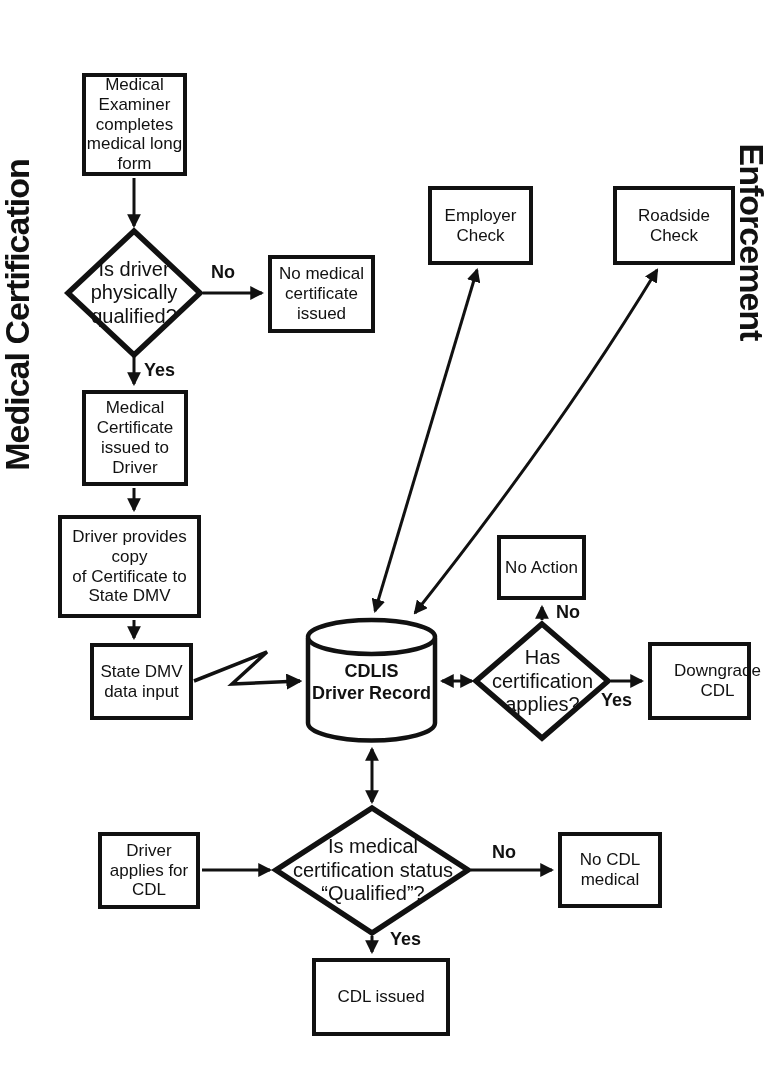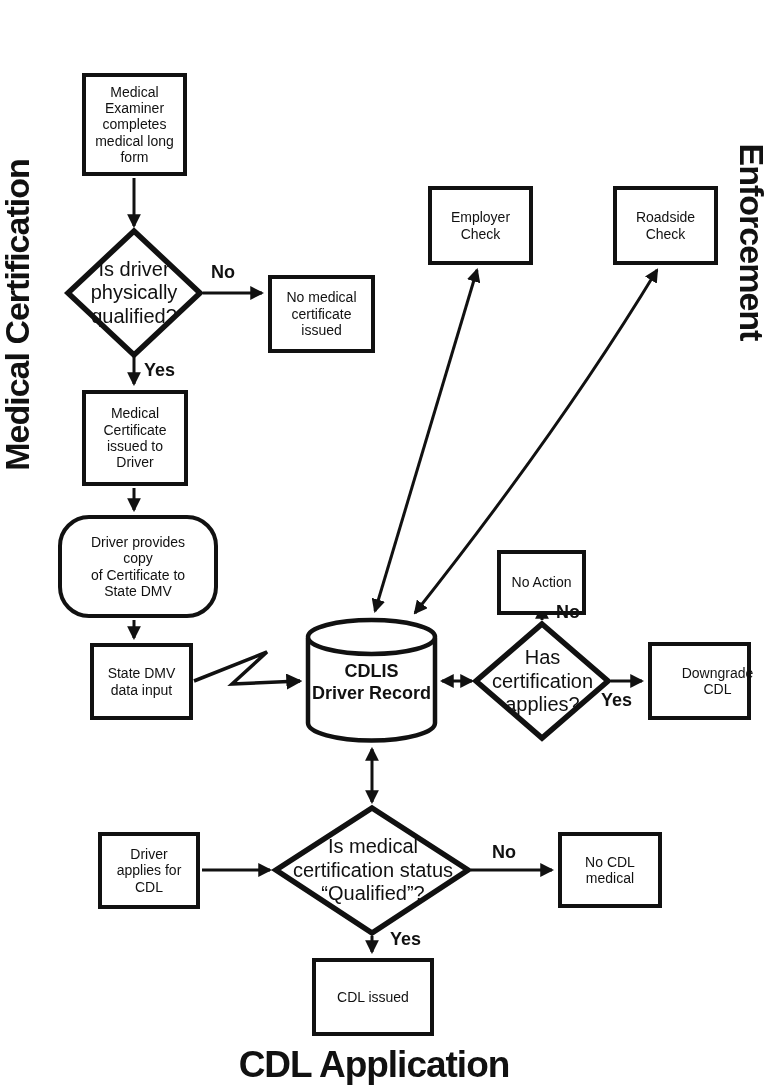--- a/index.html
+++ b/index.html
@@ -9,21 +9,21 @@
     position:relative; width:768px; height:1091px;
     background:var(--bg); overflow:hidden;
     font-family:"Liberation Sans", sans-serif;
     color:var(--ink);
   }
   #wires { position:absolute; left:0; top:0; color:var(--ink); }
   .node {
     position:absolute; border:4px solid var(--ink); background:var(--bg);
     display:flex; align-items:center; justify-content:center;
     text-align:center; white-space:pre-line;
-    font-size:14px; line-height:1.17; color:var(--ink);
+    font-size:17px; line-height:1.17; color:var(--ink);
   }
   .dlabel {
     position:absolute; display:flex; align-items:center; justify-content:center;
     text-align:center; white-space:pre-line;
     font-size:20px; line-height:1.17; color:var(--ink);
   }
   .cyl-label { font-weight:bold; font-size:18px; line-height:1.25; }
   .elabel {
     position:absolute; font-weight:bold; font-size:18px; color:var(--ink);
     white-space:nowrap;
@@ -77,56 +77,56 @@
       <ellipse cx="371.5" cy="637" rx="63.5" ry="17" style="fill:var(--bg)" stroke="currentColor" stroke-width="4.5"></ellipse>
     </g>
   </svg>
 
   <div class="node" style="left:82px; top:73px; width:105px; height:103px;">Medical
 Examiner
 completes
 medical long
 form</div>
 
-  <div class="node" style="left:268px; top:255px; width:107px; height:78px;margin-top:20px;">No medical
+  <div class="node" style="left:268px; top:255px; width:107px; height:78px;">No medical
 certificate
 issued</div>
 
   <div class="node" style="left:82px; top:390px; width:106px; height:96px;">Medical
 Certificate
 issued to
 Driver</div>
 
-  <div class="node" style="left:58px; top:515px; width:160px; height:103px;border-radius:31px;">Driver provides
+  <div class="node" style="left:58px; top:515px; width:143px; height:103px;">Driver provides
 copy
 of Certificate to
 State DMV</div>
 
   <div class="node" style="left:90px; top:643px; width:103px; height:77px;">State DMV
 data input</div>
 
   <div class="node" style="left:428px; top:186px; width:105px; height:79px;">Employer
 Check</div>
 
-  <div class="node" style="left:613px; top:186px; width:105px; height:79px;">Roadside
+  <div class="node" style="left:613px; top:186px; width:122px; height:79px;">Roadside
 Check</div>
 
-  <div class="node" style="left:497px; top:535px; width:89px; height:65px;margin-top:15px;">No Action</div>
+  <div class="node" style="left:497px; top:535px; width:89px; height:65px;">No Action</div>
 
   <div class="node" style="left:648px; top:642px; width:103px; height:78px;padding-left:36px;">Downgrade
 CDL</div>
 
   <div class="node" style="left:98px; top:832px; width:102px; height:77px;">Driver
 applies for
 CDL</div>
 
   <div class="node" style="left:558px; top:832px; width:104px; height:76px;">No CDL
 medical</div>
 
-  <div class="node" style="left:312px; top:958px; width:122px; height:78px;">CDL issued</div>
+  <div class="node" style="left:312px; top:958px; width:138px; height:78px;">CDL issued</div>
 
   <div class="dlabel" style="left:72px; top:250px; width:124px; height:86px;">Is driver
 physically
 qualified?</div>
 
   <div class="dlabel" style="left:480px; top:640px; width:125px; height:83px;">Has
 certification
 applies?</div>
 
   <div class="dlabel cyl-label" style="left:310px; top:659px; width:123px; height:46px;">CDLIS
@@ -140,15 +140,14 @@
   <div class="elabel" style="left:144px; top:360px;">Yes</div>
   <div class="elabel" style="left:556px; top:602px;">No</div>
   <div class="elabel" style="left:601px; top:690px;">Yes</div>
   <div class="elabel" style="left:492px; top:842px;">No</div>
   <div class="elabel" style="left:390px; top:929px;">Yes</div>
 
   <div class="vtitle rot-ccw" style="left:-150px; top:293px; width:340px; height:44px;">Medical Certification</div>
 
   <div class="vtitle rot-cw" style="left:634px; top:220px; width:230px; height:44px;">Enforcement</div>
 
-  <div class="btitle" style="left:164px; top:1044px; width:420px;">CDL Application</div>
 
 </div>
 
 </body></html>

